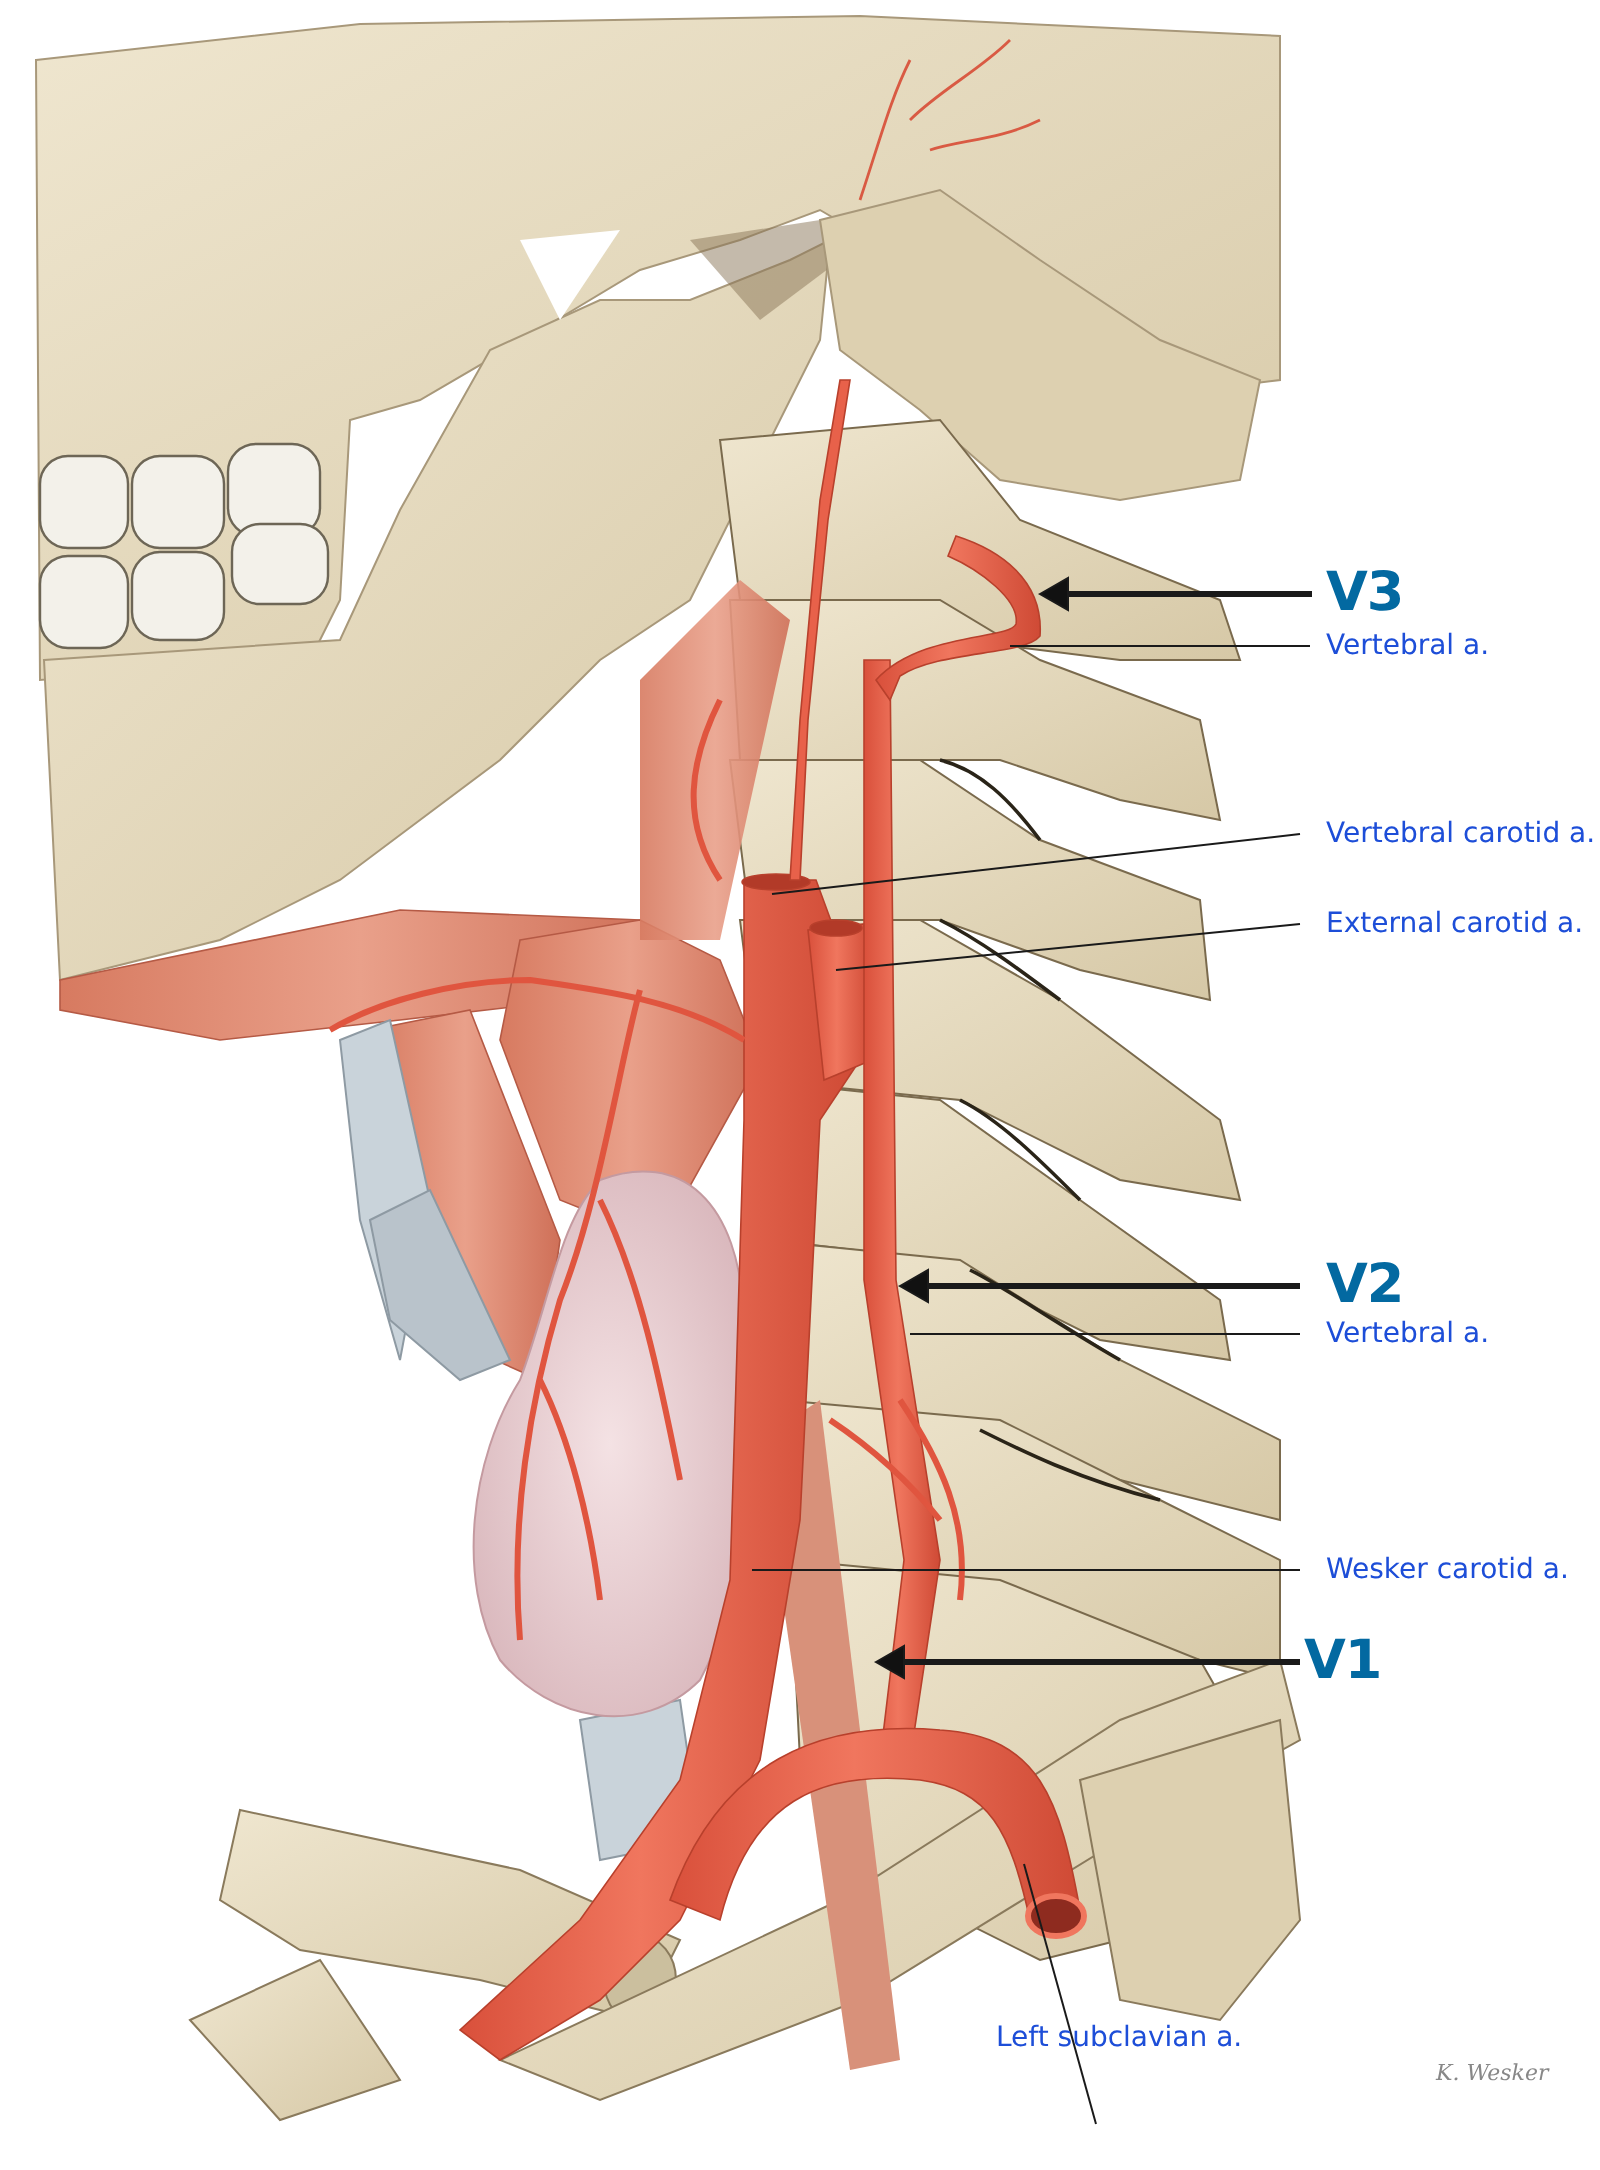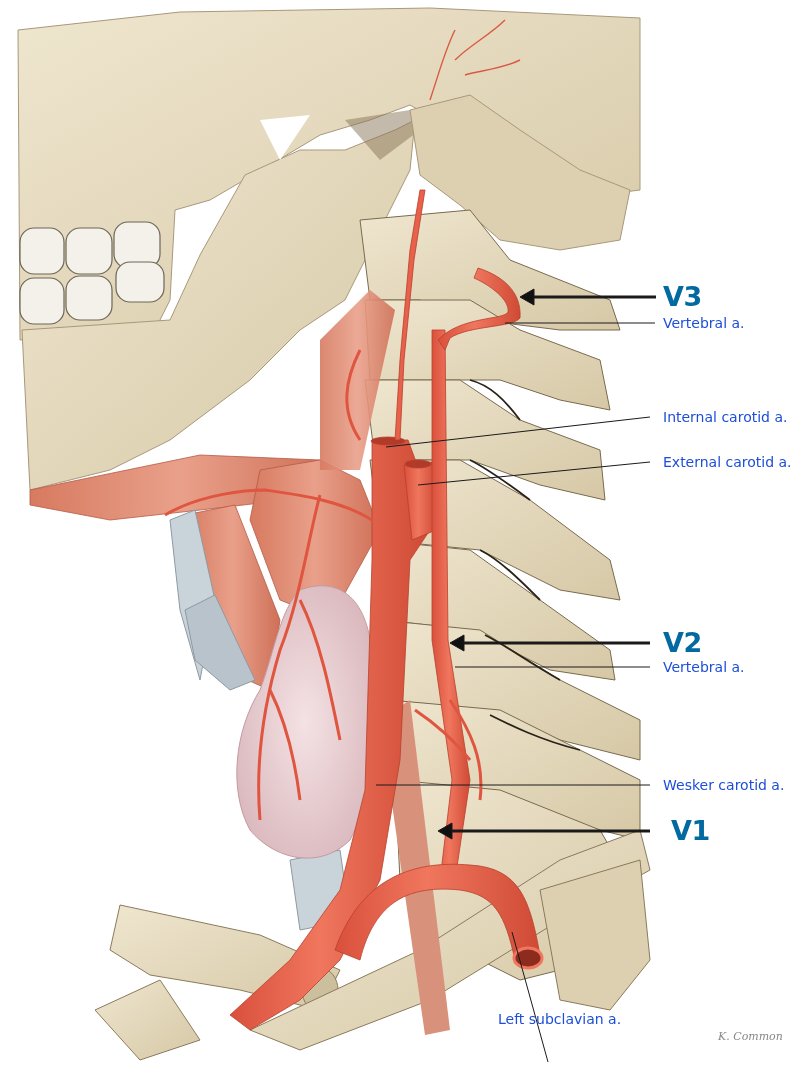--- a/index.html
+++ b/index.html
@@ -145,25 +145,25 @@
     <line x1="650" y1="831" x2="448" y2="831" stroke-width="3"></line>
     <polygon points="438,831 452,823 452,839" fill="#111"></polygon>
 
     <line x1="512" y1="932" x2="548" y2="1062" stroke-width="1"></line>
   </g>
 </svg>
 
 <div class="seg" style="left:663px; top:283px;">V3</div>
 <div class="label" style="left:663px; top:316px;">Vertebral a.</div>
 
-<div class="label" style="left:663px; top:410px;">Internal carotid a.</div>
+<div class="label" style="left:663px; top:410px;">Vertebral carotid a.</div>
 <div class="label" style="left:663px; top:455px;">External carotid a.</div>
 
 <div class="seg" style="left:663px; top:629px;">V2</div>
 <div class="label" style="left:663px; top:660px;">Vertebral a.</div>
 
 <div class="label" style="left:663px; top:778px;">Wesker carotid a.</div>
 
-<div class="seg" style="left:671px; top:817px;">V1</div>
+<div class="seg" style="left:652px; top:817px;">V1</div>
 
 <div class="label" style="left:498px; top:1012px;">Left subclavian a.</div>
 
-<div class="sig" style="left:718px; top:1030px;">K. Common</div>
+<div class="sig" style="left:718px; top:1030px;">K. Wesker</div>
 
 </body></html>

